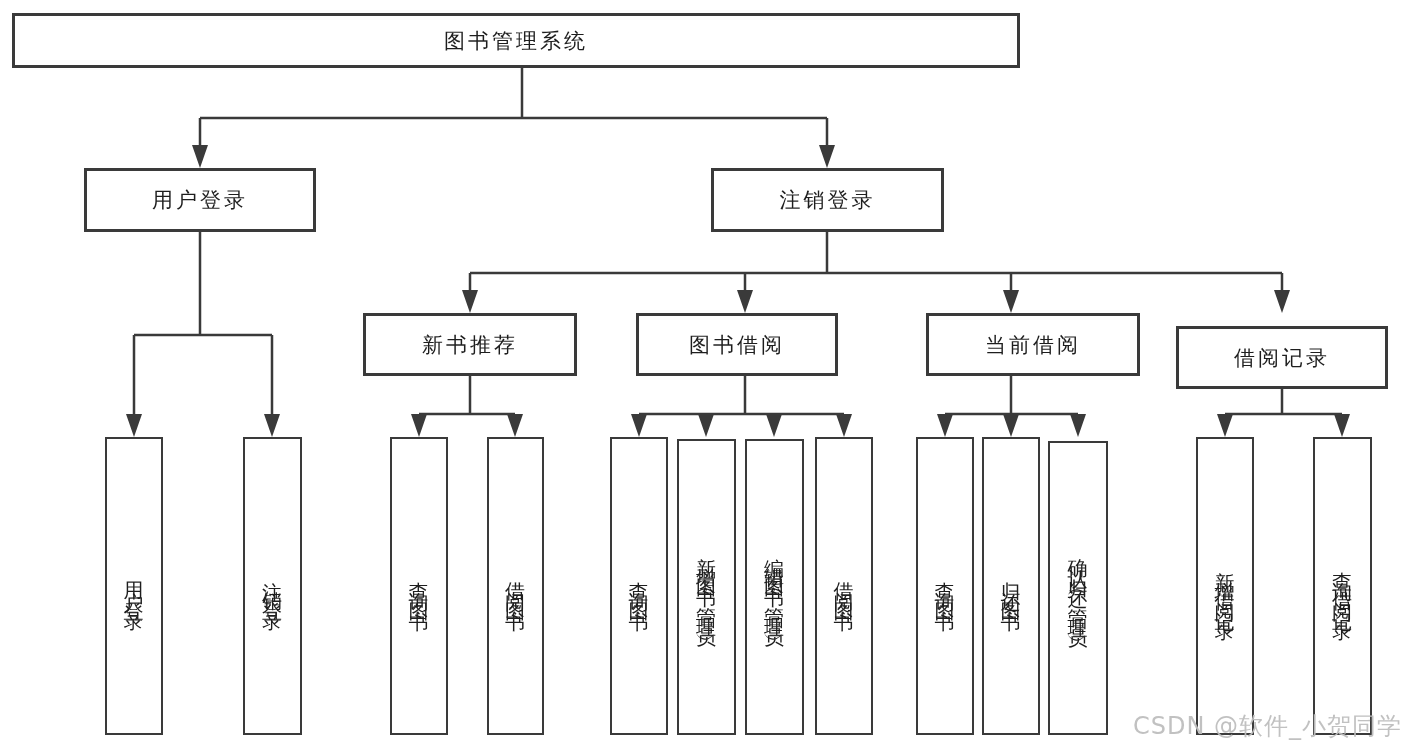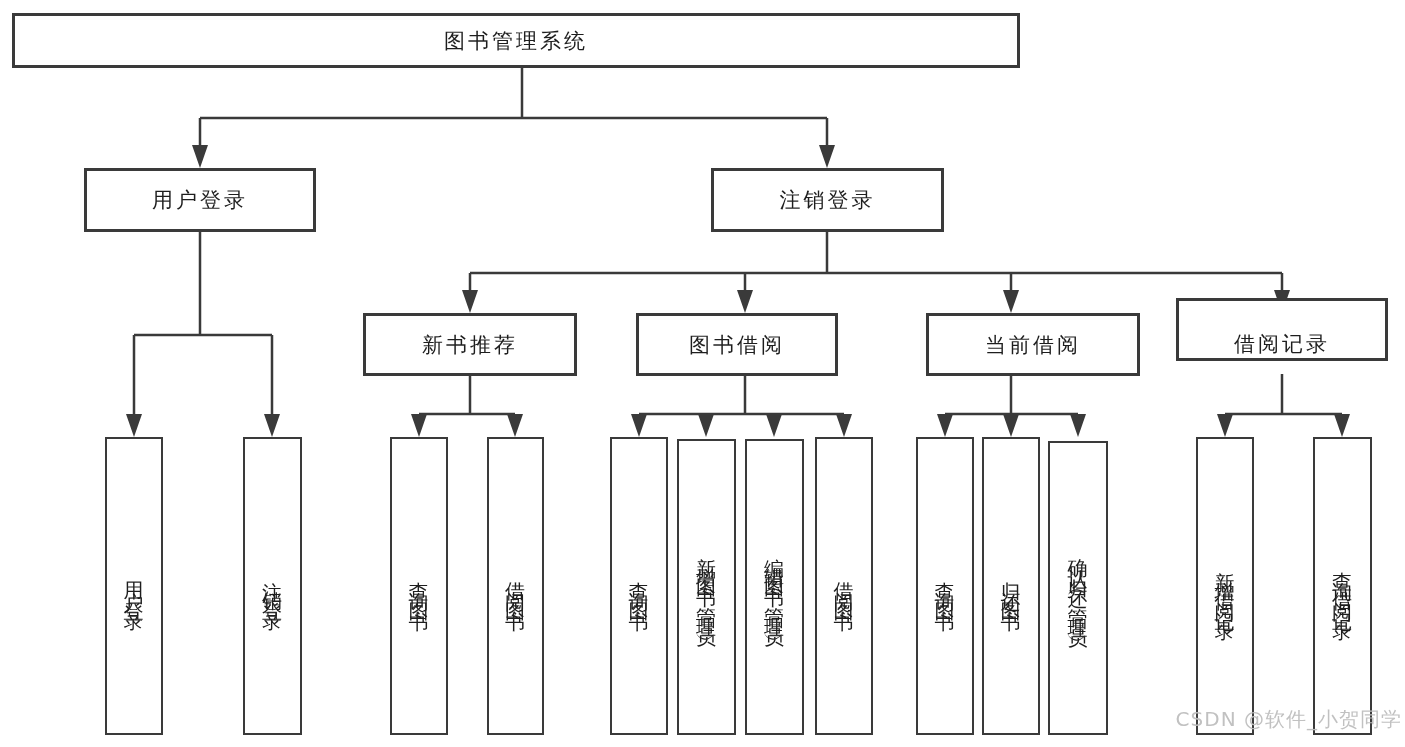--- a/index.html
+++ b/index.html
@@ -25,22 +25,22 @@
   .vnode .vtext{
     writing-mode:vertical-rl;
     text-orientation:mixed;
     font-size:20px;
     letter-spacing:10px;
     line-height:1.1;
     white-space:nowrap;
   }
   .watermark{
     position:absolute;
-    right:3px;bottom:14px;
-    font-size:20px;
+    right:3px;bottom:5px;
+    font-size:24px;
     letter-spacing:1px;
     color:rgba(190,190,190,0.95);
     z-index:5;
     pointer-events:none;
   }
 </style>
 </head>
 <body>
 
 <div class="stage">
@@ -89,21 +89,21 @@
 
   <div class="node hnode" style="left:363px;top:313px;width:214px;height:63px;">
     <span>新书推荐</span>
   </div>
   <div class="node hnode" style="left:636px;top:313px;width:202px;height:63px;">
     <span>图书借阅</span>
   </div>
   <div class="node hnode" style="left:904px;top:313px;width:214px;height:63px;margin-left:22px;">
     <span>当前借阅</span>
   </div>
-  <div class="node hnode" style="left:1176px;top:298px;width:212px;height:63px;align-items:flex-end;">
+  <div class="node hnode" style="left:1176px;top:326px;width:212px;height:63px;">
     <span>借阅记录</span>
   </div>
 
   <div class="node vnode" style="left:105px;top:437px;width:58px;height:298px;">
     <span class="vtext">用户登录</span>
   </div>
   <div class="node vnode" style="left:243px;top:437px;width:59px;height:298px;">
     <span class="vtext">注销登录</span>
   </div>
 

